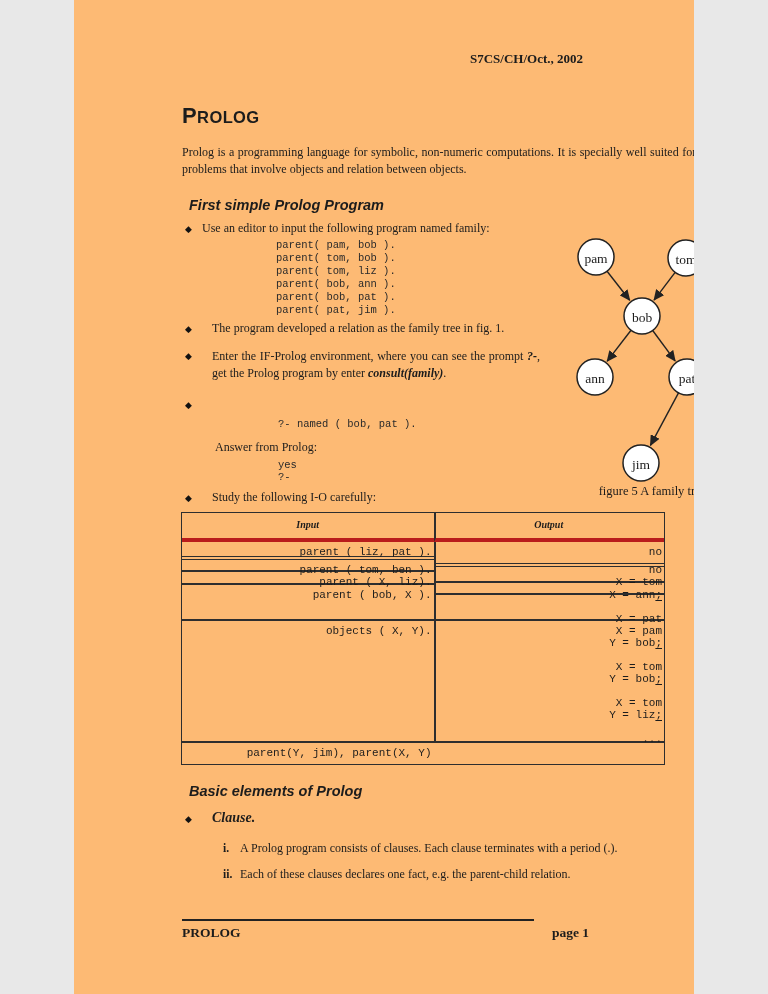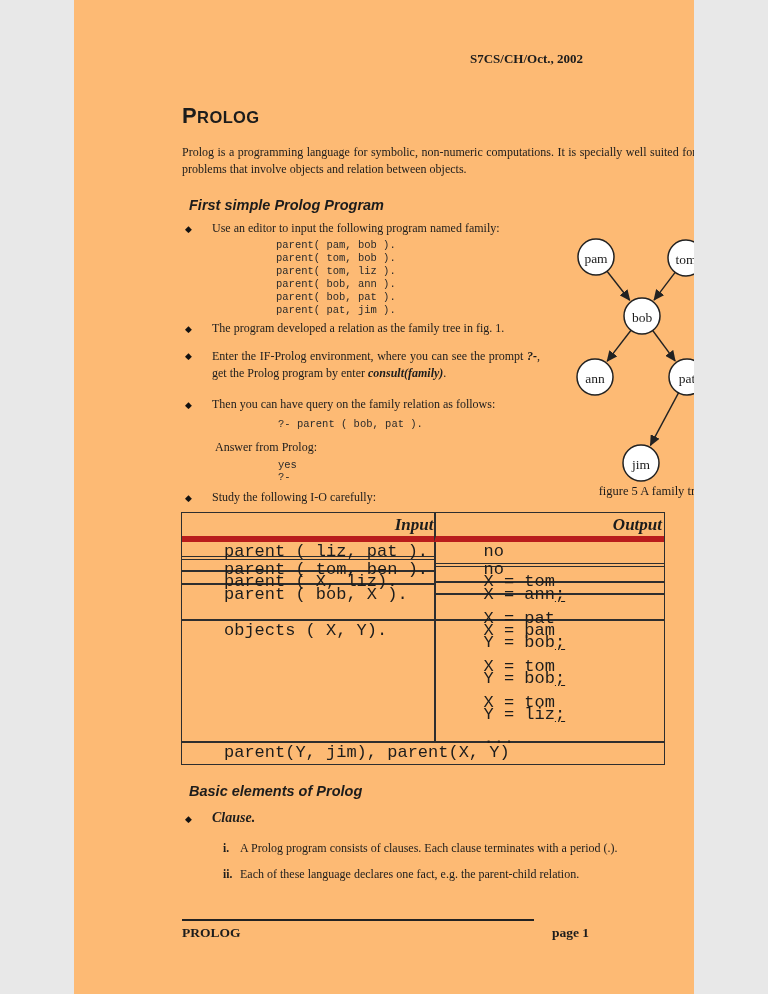--- a/index.html
+++ b/index.html
@@ -35,25 +35,25 @@
   .fig-caption { left:505px; top:484px; width:150px; text-align:center; font-size:12.5px; }
 
   
   .io-table {
     left:107px; top:512px; width:484px; height:253px;
     border:1.5px solid #2e2e2e; box-sizing:border-box;
     display:grid; grid-template-columns:251.5px 1fr;
     grid-template-rows:29px 17.5px 12.5px 13px 36px 122px auto;
   }
   .tc { box-sizing:border-box; border-bottom:2px solid #2e2e2e;
-        font-size:17px; line-height:12px; white-space:pre; overflow:visible; }
+        font-size:11px; line-height:12px; white-space:pre; overflow:visible;text-align:right; }
   .tc-in  { padding:4px 2px 0 42px; }
   .tc-out { border-left:2px solid #2e2e2e; padding:4px 2px 17px 48px; }
-  .tc-head { border-bottom:6px solid #b91c1c; text-align:right; padding-top:6px;
-             font-family:"Liberation Serif", serif; font-size:17px;
+  .tc-head { border-bottom:4px solid #b91c1c; text-align:center; padding-top:6px;
+             font-family:"Liberation Serif", serif; font-size:10px;
              font-weight:bold; font-style:italic; white-space:normal; }
   .tc-head.tc-out { padding-left:0; }
   .row1 { border-bottom:4px double #2e2e2e; }
   .rowlast { border-bottom:none; }
   .typed { text-decoration:underline; text-underline-offset:2px; }
 
   .clause { font-size:14px; }
   .item-label { display:inline-block; width:17px; font-weight:bold; font-size:11.5px; }
   .item-text  { font-size:12px; }
 
@@ -67,37 +67,36 @@
 
   <div class="abs header-date">S7CS/CH/Oct., 2002</div>
 
   <div class="abs doc-title sans"><span class="cap">P</span><span class="rest">ROLOG</span></div>
 
   <div class="abs intro">Prolog is a programming language for symbolic, non-numeric computations.  It is specially well suited for solving problems that involve objects and relation between objects.</div>
 
   <div class="abs h-sec h1 sans bi">First simple Prolog Program</div>
 
   <div class="abs b-mark" style="left:111px; top:224px;">◆</div>
-  <div class="abs b-text" style="left:138px; top:221px;">Use an editor to input the following program named family:</div>
+  <div class="abs b-text" style="left:128px; top:221px;">Use an editor to input the following program named family:</div>
   <pre class="abs code mono" style="left:202px; top:239px;">parent( pam, bob ).
 parent( tom, bob ).
 parent( tom, liz ).
 parent( bob, ann ).
 parent( bob, pat ).
 parent( pat, jim ).</pre>
 
   <div class="abs b-mark" style="left:111px; top:324px;">◆</div>
   <div class="abs b-text" style="left:138px; top:321px;">The program developed a relation as the family tree in fig. 1.</div>
 
   <div class="abs b-mark" style="left:111px; top:351px;">◆</div>
   <div class="abs b-text" style="left:138px; top:348px; width:328px; text-align:justify; line-height:17px;"><span>Enter the IF-Prolog environment, where you can see the prompt </span><span class="bi">?-</span><span>, get the Prolog program by enter </span><span class="bi">consult(family)</span><span>.</span></div>
 
   <div class="abs b-mark" style="left:111px; top:400px;">◆</div>
-  <div class="abs b-text" style="left:138px; top:397px;">Then you can have query on the family relation as follows:</div>
-  <pre class="abs code mono" style="left:204px; top:418px;">?- parent ( bob, pat ).</pre>
+  <pre class="abs code mono" style="left:204px; top:418px;">?- named ( bob, pat ).</pre>
   <div class="abs b-text" style="left:141px; top:440px;">Answer from Prolog:</div>
   <pre class="abs code mono" style="left:204px; top:460px; line-height:11.5px;">yes
 ?-</pre>
 
   <div class="abs b-mark" style="left:111px; top:493px;">◆</div>
   <div class="abs b-text" style="left:138px; top:490px;">Study the following I-O carefully:</div>
 
   <div class="abs tree">
     <svg id="tree-svg" width="180" height="260" viewBox="0 0 180 260">
       <defs>
@@ -161,19 +160,19 @@
 
     <div class="tc tc-in rowlast">parent(Y, jim), parent(X, Y)</div>
   </div>
 
   <div class="abs h-sec h2 sans bi">Basic elements of Prolog</div>
 
   <div class="abs b-mark" style="left:111px; top:814px;">◆</div>
   <div class="abs clause bi" style="left:138px; top:810px;">Clause.</div>
 
   <div class="abs" style="left:149px; top:838px;"><span class="item-label">i.</span><span class="item-text">A Prolog program consists of clauses.  Each clause terminates with a period (.).</span></div>
-  <div class="abs" style="left:149px; top:864px;"><span class="item-label">ii.</span><span class="item-text">Each of these language declares one fact, e.g. the parent-child relation.</span></div>
+  <div class="abs" style="left:149px; top:864px;"><span class="item-label">ii.</span><span class="item-text">Each of these clauses declares one fact, e.g. the parent-child relation.</span></div>
 
   <div class="abs foot-rule"></div>
   <div class="abs foot-text" style="left:108px;">PROLOG</div>
   <div class="abs foot-text" style="right:105px;">page 1</div>
 
 </div>
 
 </body></html>

